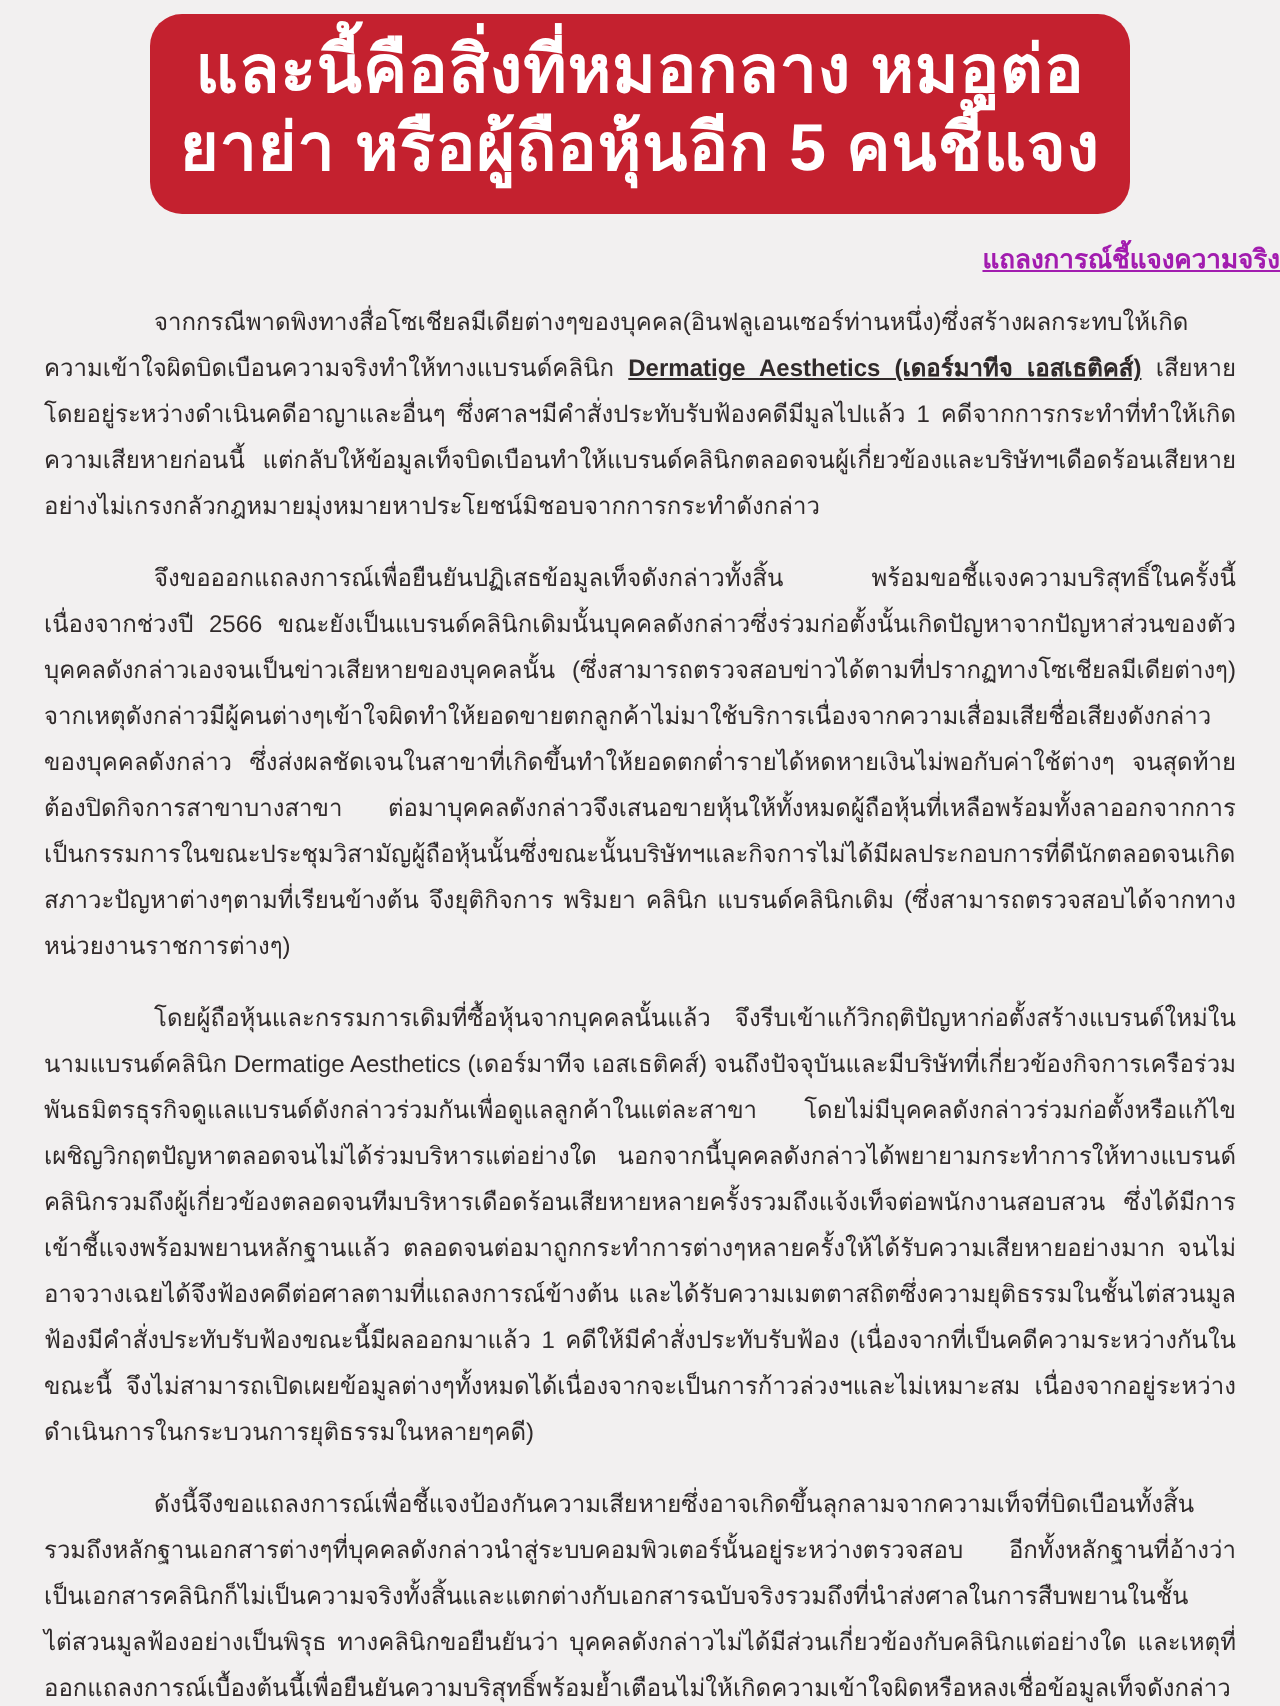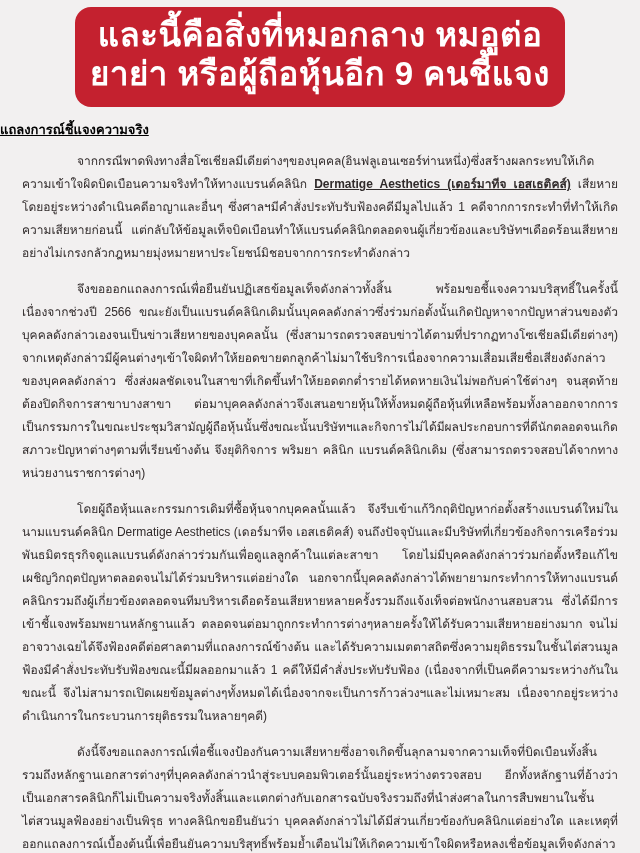--- a/index.html
+++ b/index.html
@@ -33,24 +33,24 @@
   .banner-line {
     color: #ffffff;
     font-weight: bold;
     font-size: 33px;
     line-height: 39px;
     letter-spacing: 0.5px;
     white-space: nowrap;
   }
   .subtitle {
     margin-top: 7px;
-    text-align: left;
+    text-align: right;
     font-size: 13px;
     font-weight: bold;
-    color: #000000;
+    color: #a21caf;
     text-decoration: underline;
   }
   .doc-body {
     padding: 10px 22px 0 22px;
     color: #302a2a;
     font-size: 12px;
     line-height: 23px;
     text-align: justify;
   }
   .doc-body p {
@@ -62,21 +62,21 @@
     text-decoration: underline;
   }
 </style>
 </head>
 <body>
 
 <div class="page">
 
   <div class="banner">
     <div class="banner-line">และนี้คือสิ่งที่หมอกลาง หมอูต่อ</div>
-    <div class="banner-line">ยาย่า หรือผู้ถือหุ้นอีก 9 คนชี้แจง</div>
+    <div class="banner-line">ยาย่า หรือผู้ถือหุ้นอีก 5 คนชี้แจง</div>
   </div>
 
   <div class="subtitle">แถลงการณ์ชี้แจงความจริง</div>
 
   <div class="doc-body">
 
     <p><span>จากกรณีพาดพิงทางสื่อโซเชียลมีเดียต่างๆของบุคคล(อินฟลูเอนเซอร์ท่านหนึ่ง)ซึ่งสร้างผลกระทบให้เกิดความเข้าใจผิดบิดเบือนความจริงทำให้ทางแบรนด์คลินิก </span><span class="bold">Dermatige Aesthetics (เดอร์มาทีจ เอสเธติคส์)</span><span> เสียหายโดยอยู่ระหว่างดำเนินคดีอาญาและอื่นๆ ซึ่งศาลฯมีคำสั่งประทับรับฟ้องคดีมีมูลไปแล้ว 1 คดีจากการกระทำที่ทำให้เกิดความเสียหายก่อนนี้  แต่กลับให้ข้อมูลเท็จบิดเบือนทำให้แบรนด์คลินิกตลอดจนผู้เกี่ยวข้องและบริษัทฯเดือดร้อนเสียหายอย่างไม่เกรงกลัวกฎหมายมุ่งหมายหาประโยชน์มิชอบจากการกระทำดังกล่าว</span></p>
 
     <p>จึงขอออกแถลงการณ์เพื่อยืนยันปฏิเสธข้อมูลเท็จดังกล่าวทั้งสิ้น  พร้อมขอชี้แจงความบริสุทธิ์ในครั้งนี้  เนื่องจากช่วงปี 2566 ขณะยังเป็นแบรนด์คลินิกเดิมนั้นบุคคลดังกล่าวซึ่งร่วมก่อตั้งนั้นเกิดปัญหาจากปัญหาส่วนของตัวบุคคลดังกล่าวเองจนเป็นข่าวเสียหายของบุคคลนั้น (ซึ่งสามารถตรวจสอบข่าวได้ตามที่ปรากฏทางโซเชียลมีเดียต่างๆ)  จากเหตุดังกล่าวมีผู้คนต่างๆเข้าใจผิดทำให้ยอดขายตกลูกค้าไม่มาใช้บริการเนื่องจากความเสื่อมเสียชื่อเสียงดังกล่าวของบุคคลดังกล่าว  ซึ่งส่งผลชัดเจนในสาขาที่เกิดขึ้นทำให้ยอดตกต่ำรายได้หดหายเงินไม่พอกับค่าใช้ต่างๆ จนสุดท้ายต้องปิดกิจการสาขาบางสาขา  ต่อมาบุคคลดังกล่าวจึงเสนอขายหุ้นให้ทั้งหมดผู้ถือหุ้นที่เหลือพร้อมทั้งลาออกจากการเป็นกรรมการในขณะประชุมวิสามัญผู้ถือหุ้นนั้นซึ่งขณะนั้นบริษัทฯและกิจการไม่ได้มีผลประกอบการที่ดีนักตลอดจนเกิดสภาวะปัญหาต่างๆตามที่เรียนข้างต้น จึงยุติกิจการ พริมยา คลินิก แบรนด์คลินิกเดิม (ซึ่งสามารถตรวจสอบได้จากทางหน่วยงานราชการต่างๆ)</p>
 

